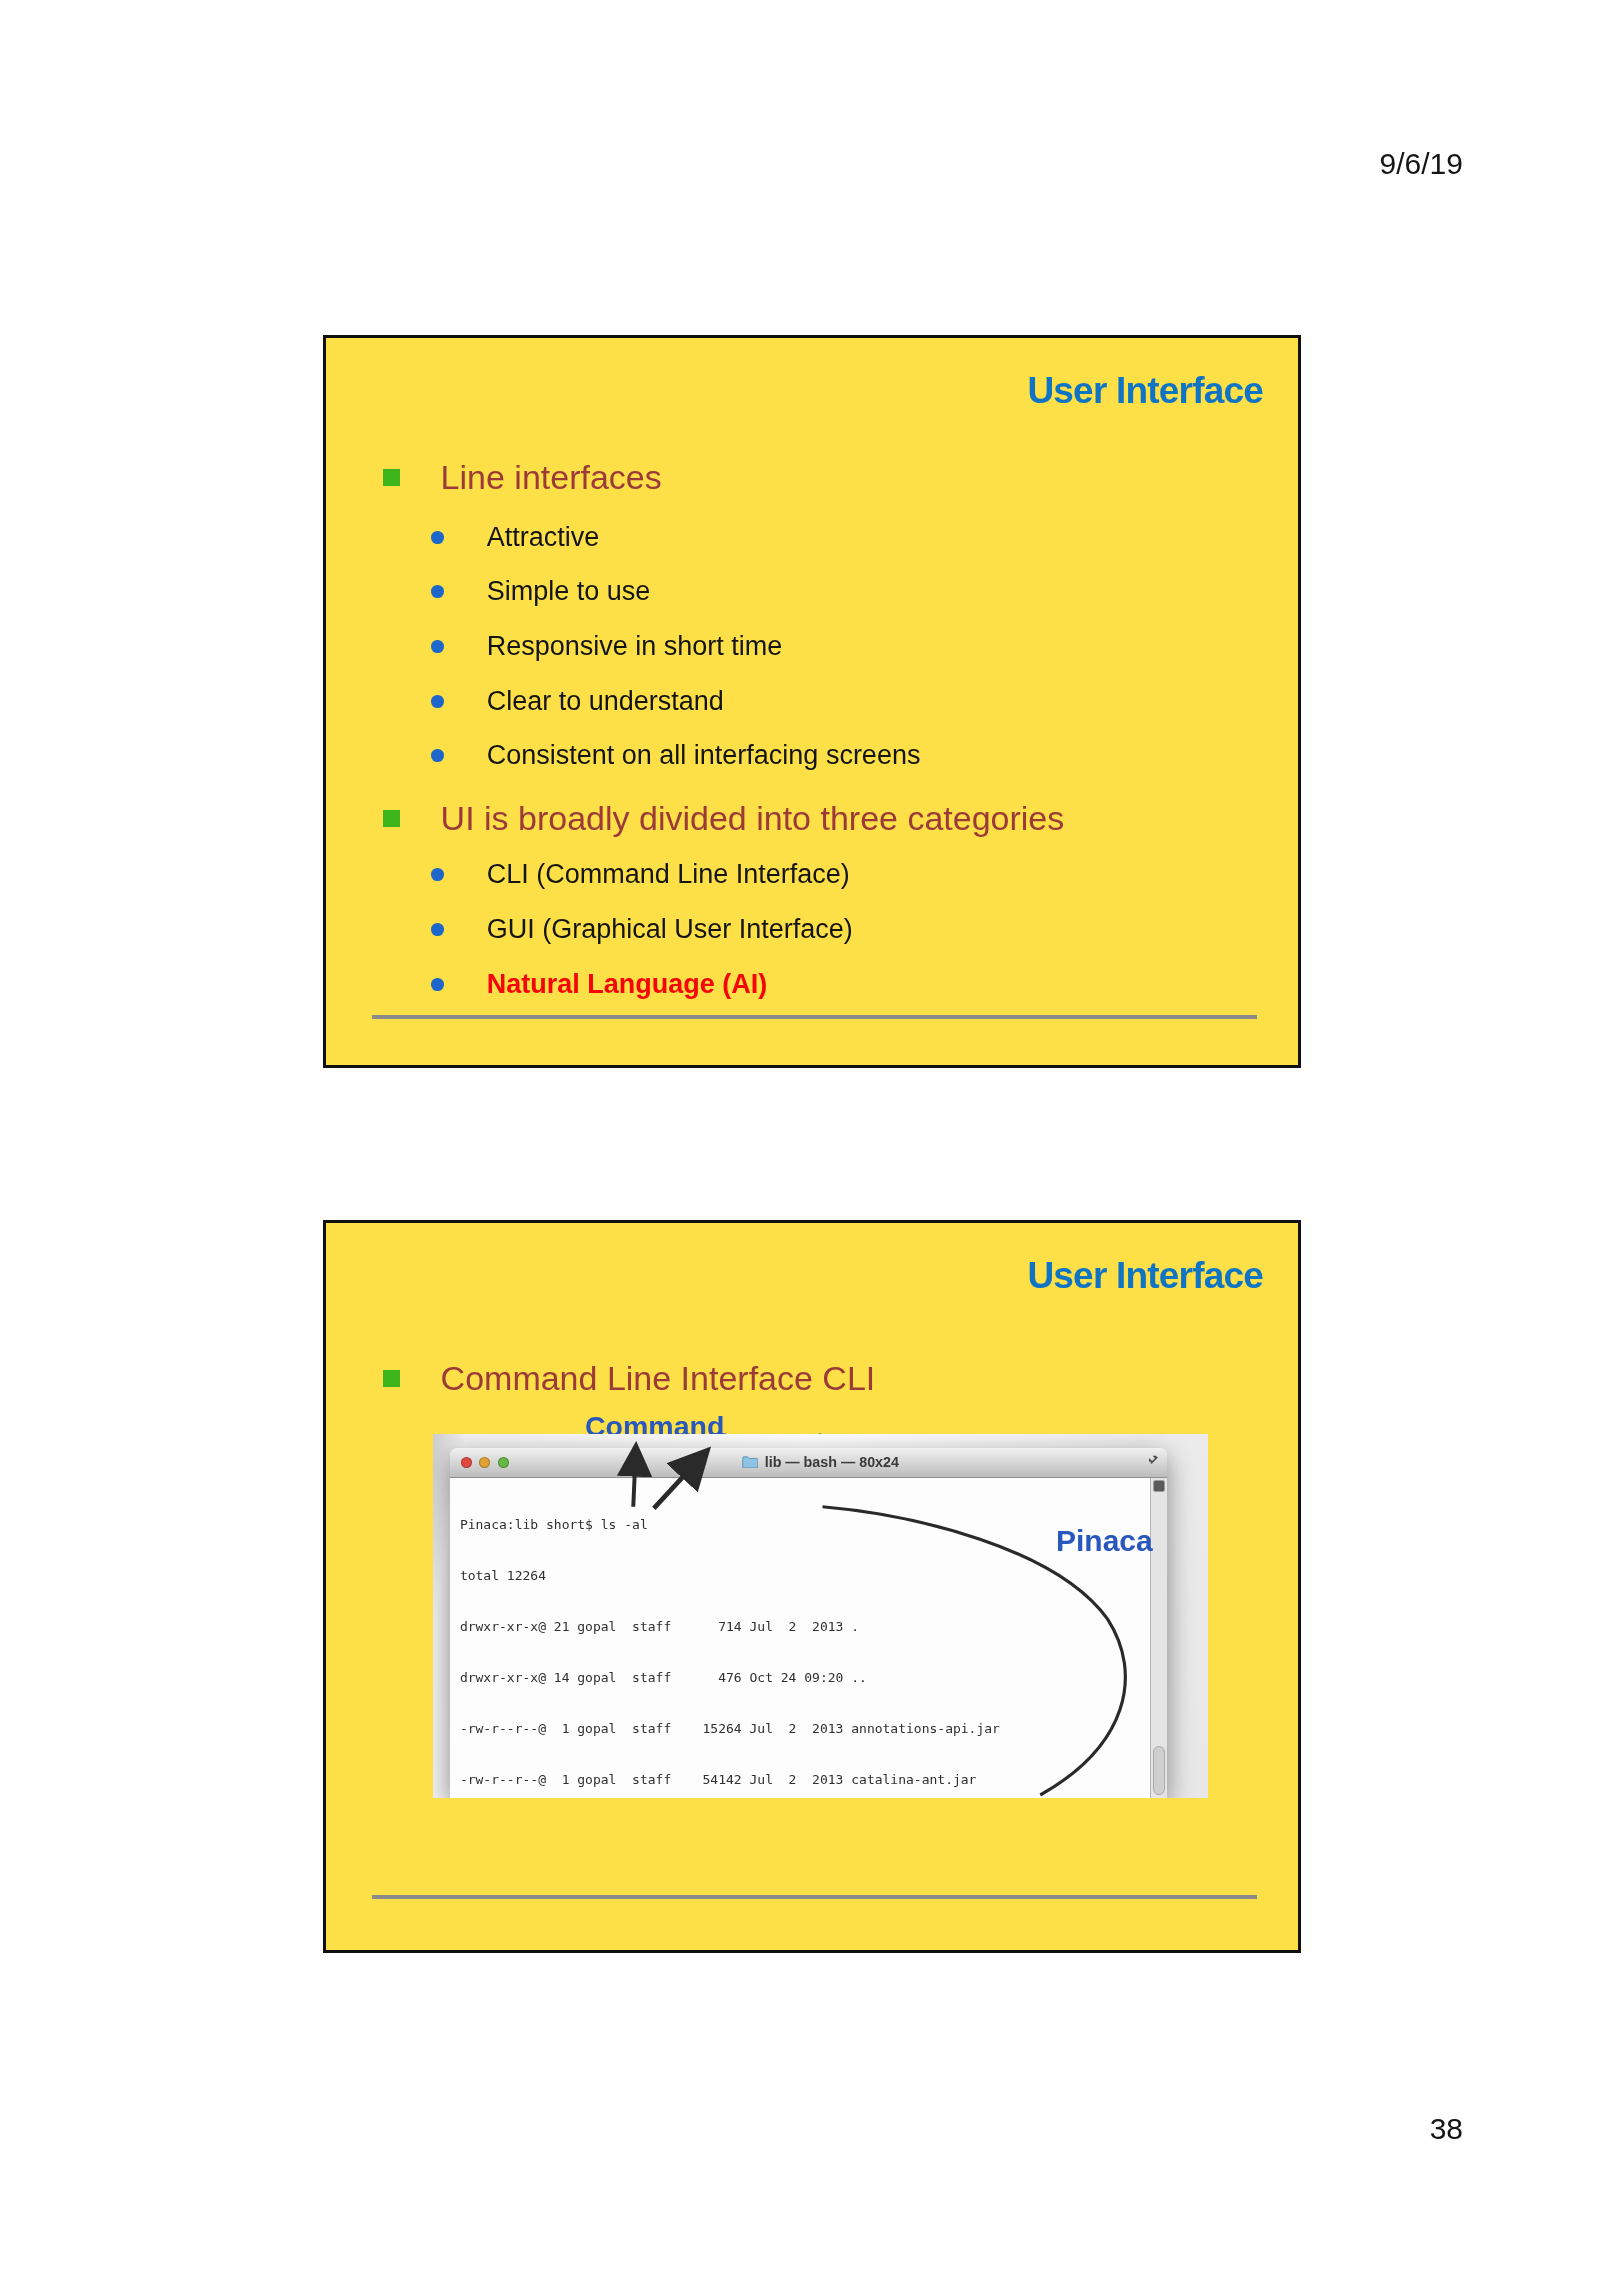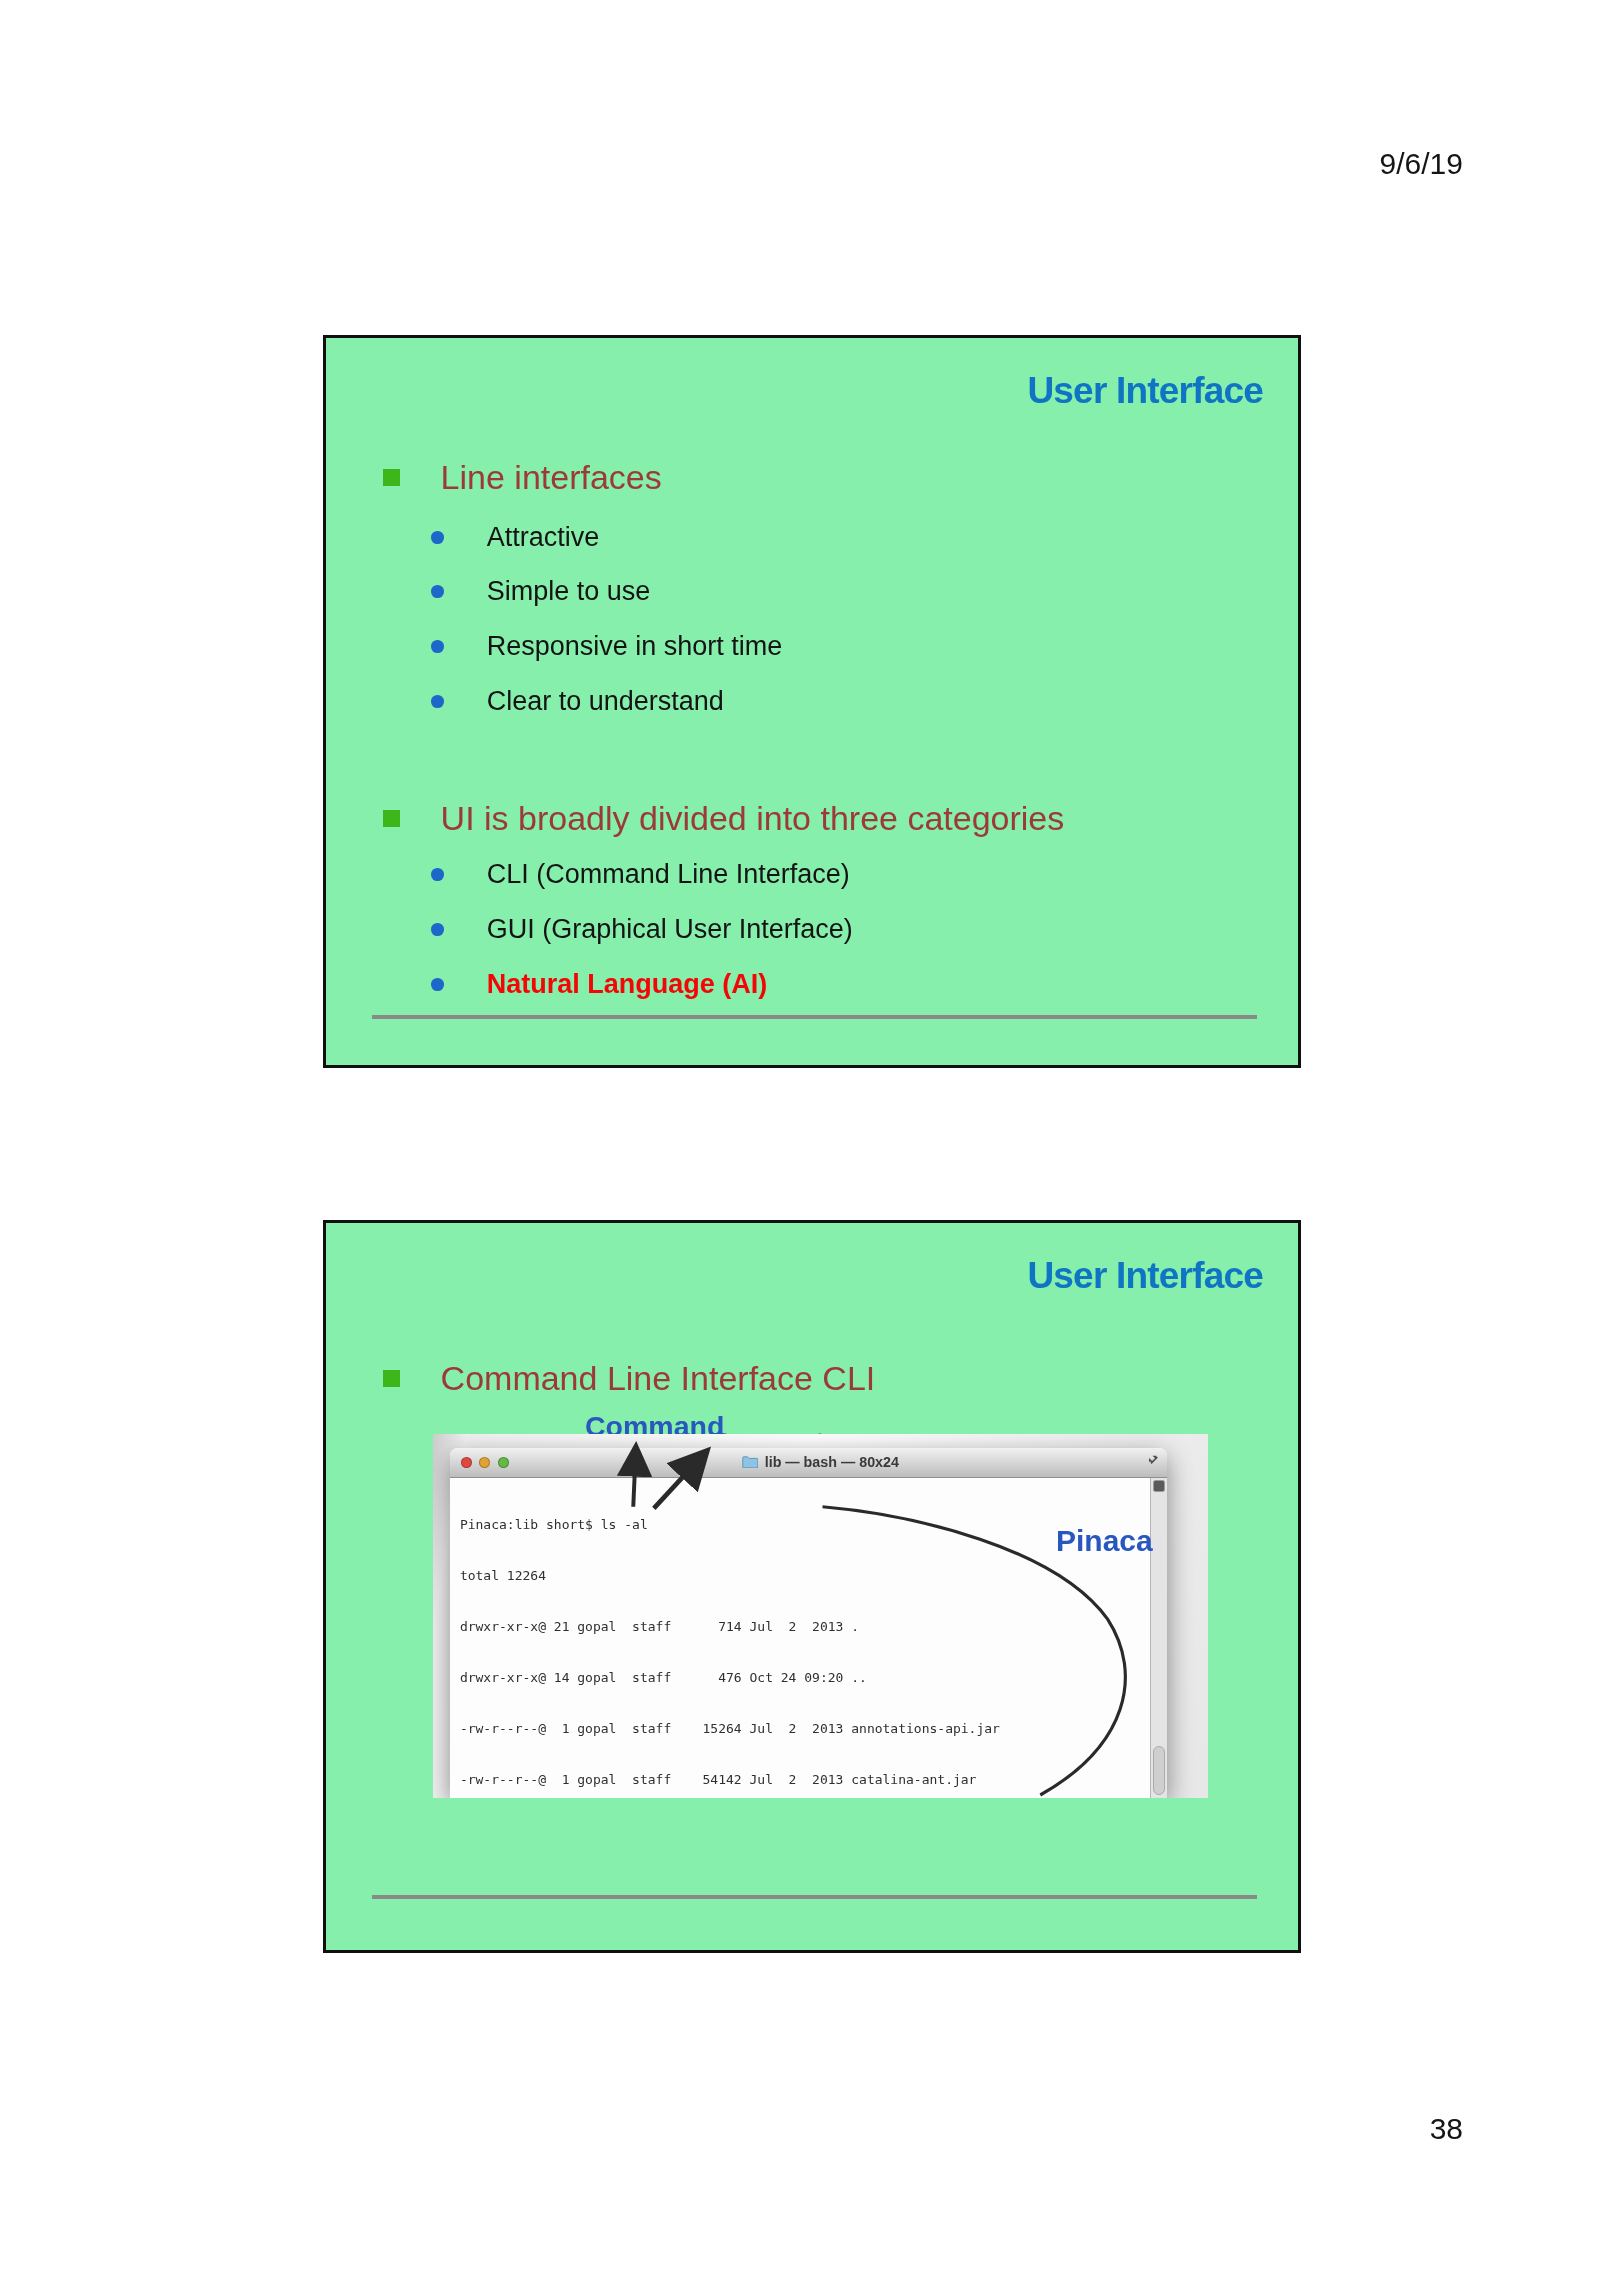--- a/index.html
+++ b/index.html
@@ -3,21 +3,21 @@
 <meta charset="utf-8">
 <style>
   html,body{margin:0;padding:0;background:#fff;}
   .page{position:relative;width:1531px;height:2295px;background:#ffffff;
         font-family:"Liberation Sans",sans-serif;overflow:hidden;}
 
   .corner-text{position:absolute;color:#151515;font-size:30px;}
   #date{top:147px;right:68px;}
   #pageno{top:2112px;right:68px;}
 
-  .slide{position:absolute;left:323px;width:978px;background:#86efac;border:3.2px solid #101010;box-sizing:border-box;}
+  .slide{position:absolute;left:323px;width:978px;background:#fde047;border:3.2px solid #101010;box-sizing:border-box;}
   #slide1{top:335px;height:733px;}
   #slide2{top:1220px;height:733px;}
 
   .slide-title{position:absolute;top:32px;right:35px;font-size:37px;font-weight:bold;
                color:#0f74c4;letter-spacing:-0.8px;}
 
   .row{position:absolute;display:flex;align-items:center;}
   .row-l1{left:57px;}
   .row-l2{left:105px;}
   .sq{width:16.6px;height:16.6px;background:#3db61c;flex:0 0 auto;}
@@ -83,20 +83,24 @@
       <span class="dot"></span>
       <span class="l2-text">Simple to use</span>
     </div>
     <div class="row row-l2" style="top:293px;">
       <span class="dot"></span>
       <span class="l2-text">Responsive in short time</span>
     </div>
     <div class="row row-l2" style="top:348px;">
       <span class="dot"></span>
       <span class="l2-text">Clear to understand</span>
+    </div>
+    <div class="row row-l2" style="top:402px;">
+      <span class="dot"></span>
+      <span class="l2-text">Consistent on all interfacing screens</span>
     </div>
 
     <div class="row row-l1" style="top:461px;">
       <span class="sq"></span>
       <span class="l1-text">UI is broadly divided into three categories</span>
     </div>
     <div class="row row-l2" style="top:521px;">
       <span class="dot"></span>
       <span class="l2-text">CLI (Command Line Interface)</span>
     </div>

